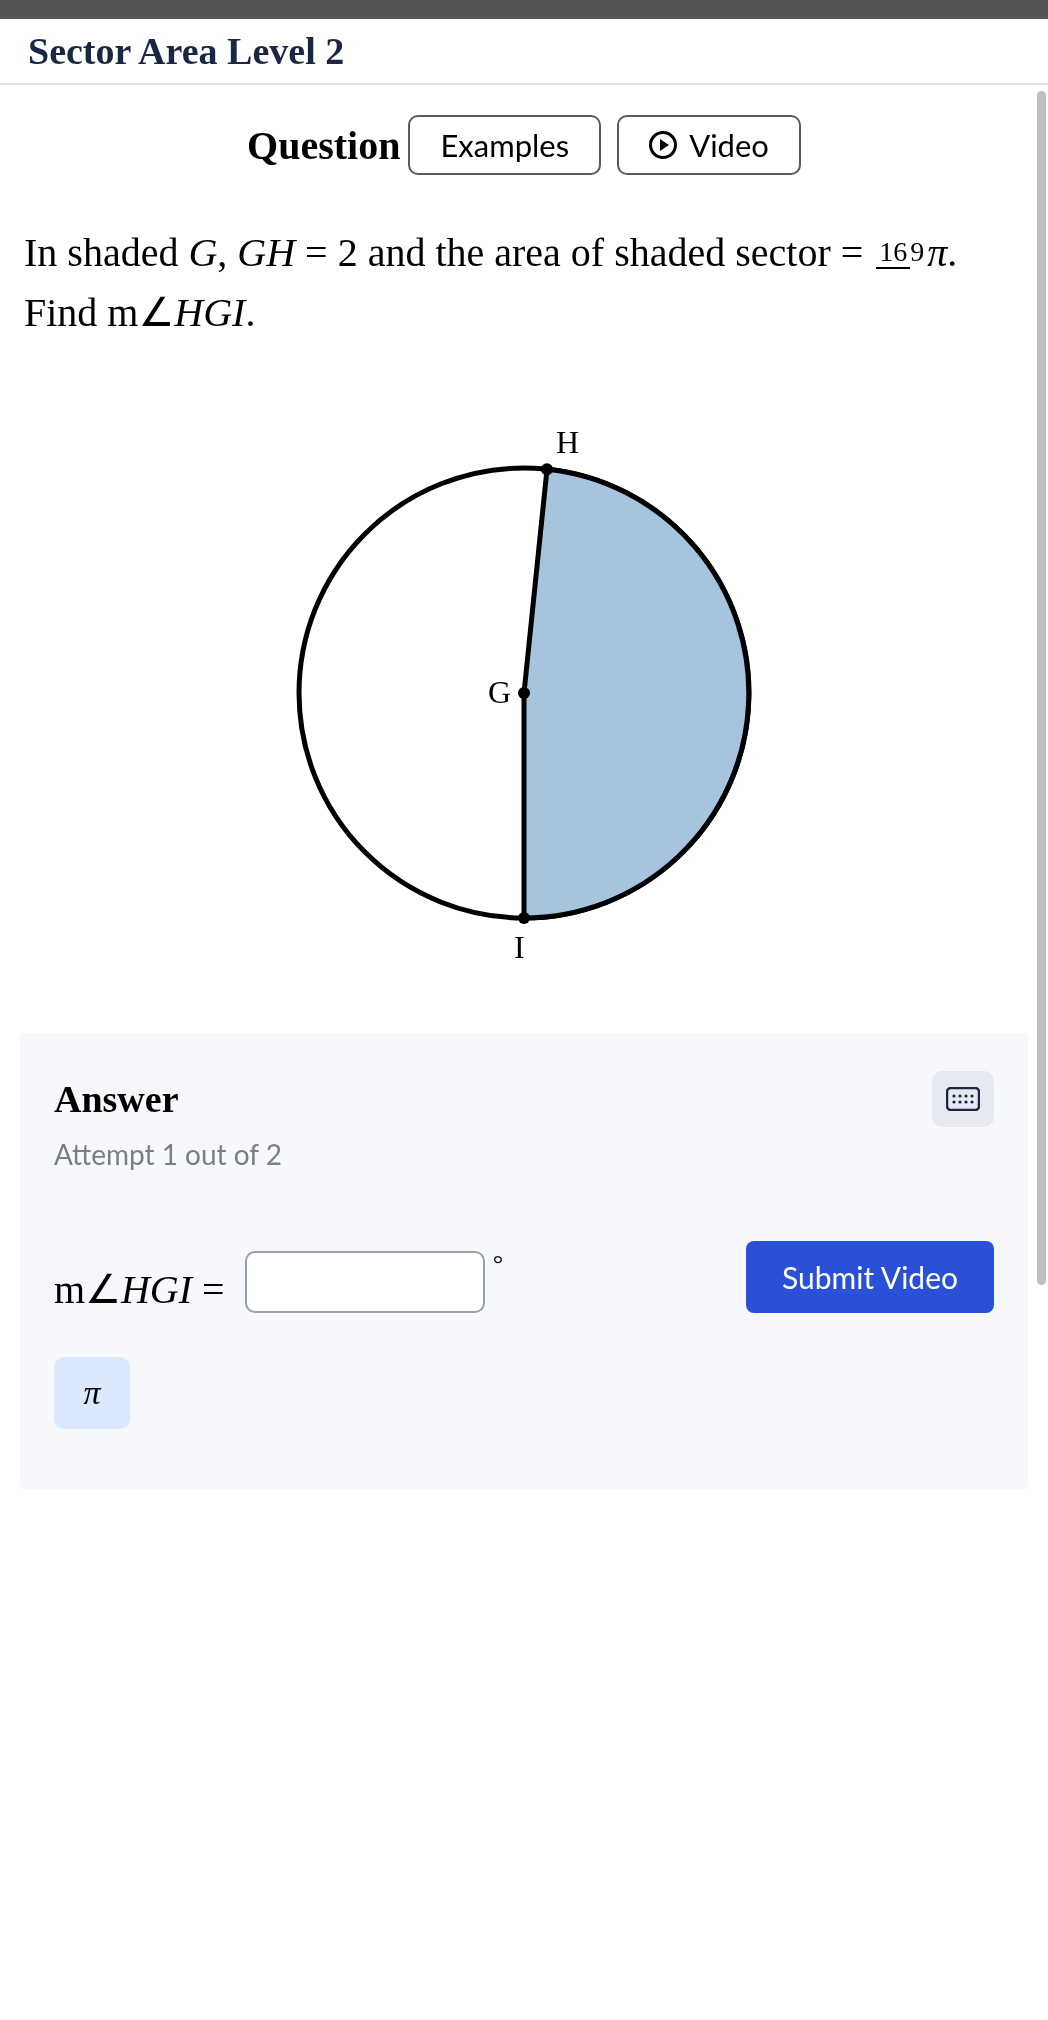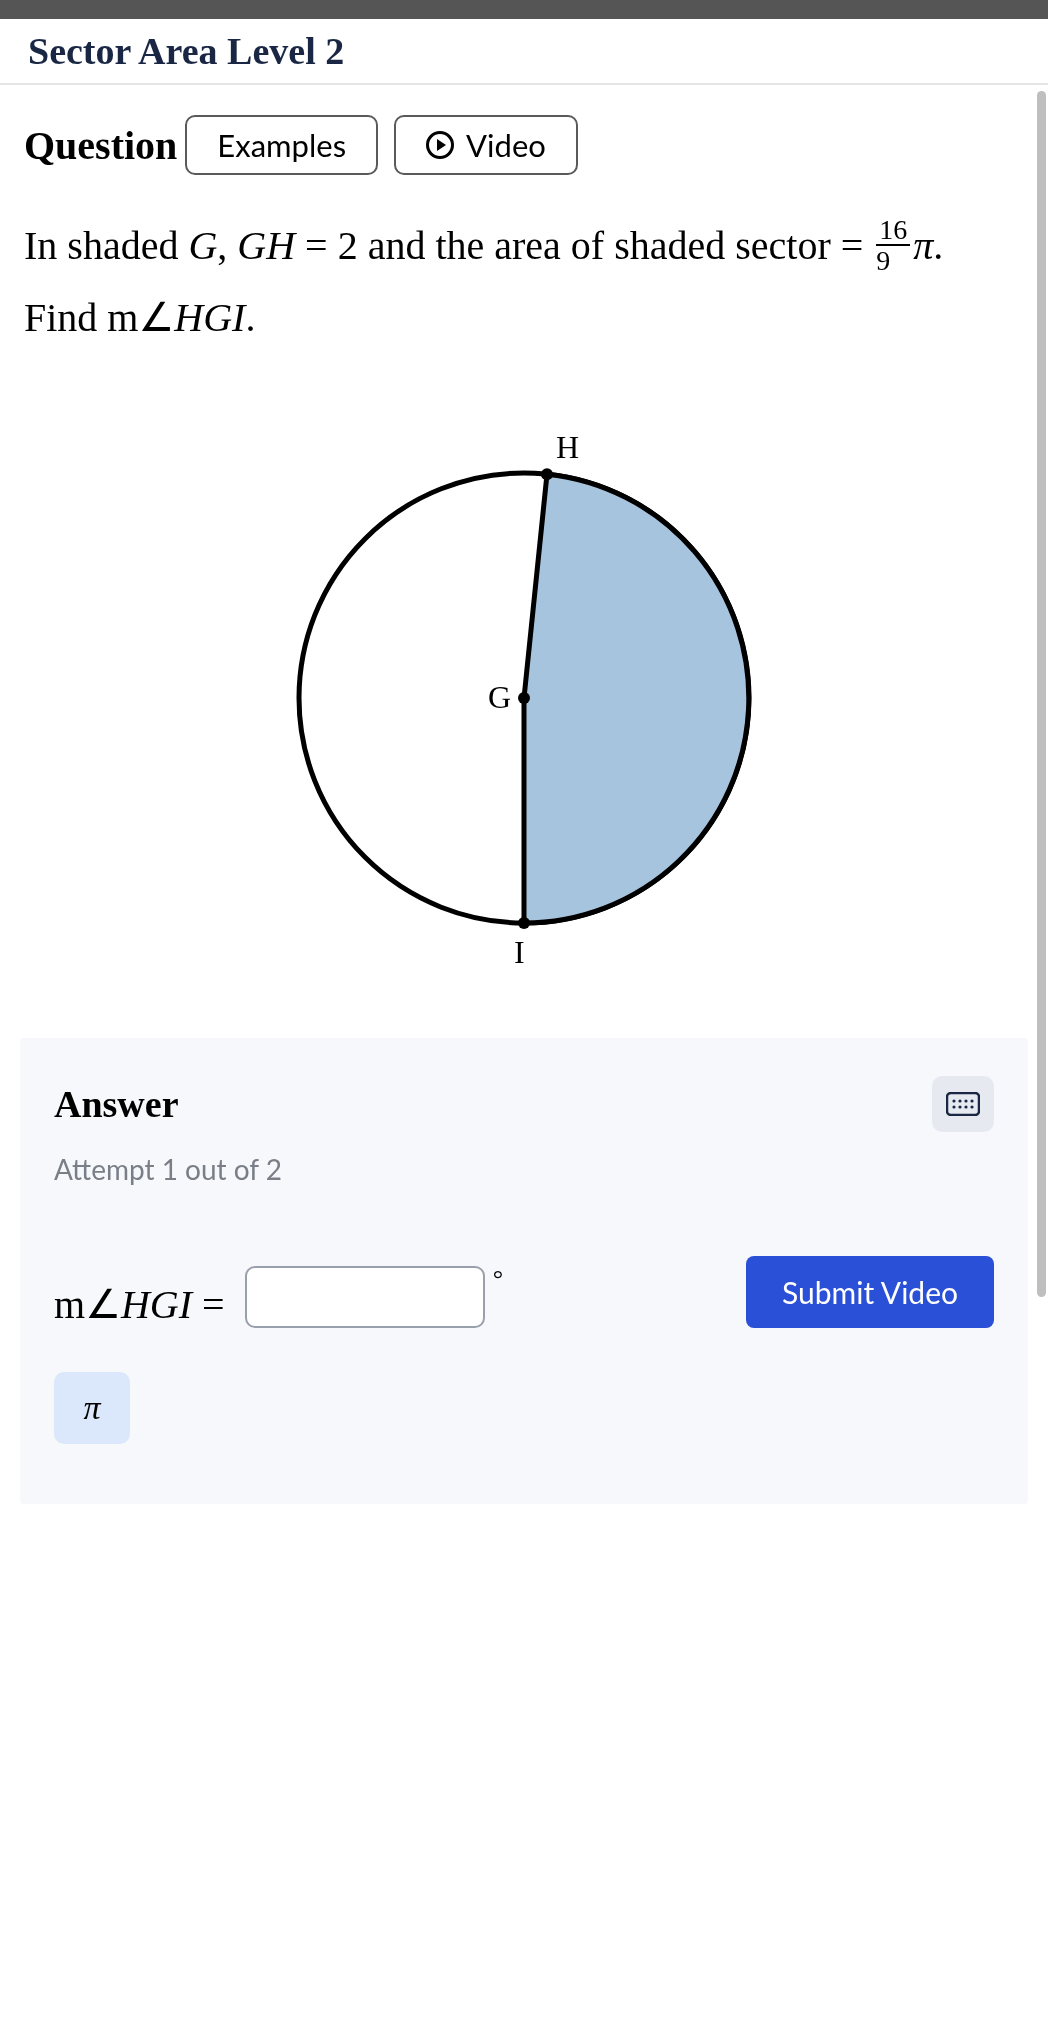--- a/index.html
+++ b/index.html
@@ -15,22 +15,22 @@
 }
 .header-title {
   font-size: 38px;
   font-weight: bold;
   color: #1a2744;
 }
 .content { padding: 30px 24px 0 24px; position: relative; }
 .q-row {
   display: flex;
   align-items: center;
-  justify-content: flex-start;
-  margin-bottom: 36px;
+  justify-content: center;
+  margin-bottom: 48px;
   gap: 8px;
 }
 .q-label { font-size: 40px; font-weight: bold; color: #000; }
 .q-buttons { display: flex; gap: 16px; }
 .pill-btn {
   border: 2px solid #5a5a5a;
   border-radius: 10px;
   background: #fff;
   font-family: 'Lato','Helvetica Neue',Arial,sans-serif;
   font-size: 31px;
@@ -54,22 +54,22 @@
   margin-left: 2px;
 }
 .prompt {
   font-size: 40px;
   line-height: 1.5;
   color: #000;
   font-family: Georgia,'Times New Roman',serif;
 }
 .math-i { font-style: italic; font-family: 'Times New Roman',serif; }
 .frac {
-  display: inline-flex; flex-direction: column;
-  vertical-align: middle; text-align: left;
+  display: inline-flex; flex-direction: row;
+  vertical-align: middle; text-align: right;
   font-size: 28px; line-height: 1.05; margin: 8px 3px;
   position: relative; top: -4px;
 }
 .frac .num { border-bottom: 2px solid #000; padding: 0 3px; }
 .angle {
   font-family: 'Times New Roman',serif;
 }
 .diagram-wrap {
   display: flex; justify-content: center;
   margin: 70px 0 60px 0;
@@ -83,21 +83,21 @@
 .ans-head-row { display: flex; justify-content: space-between; align-items: center; text-align: right; }
 .ans-title { font-size: 38px; font-weight: bold; color: #000; }
 .kbd-btn {
   background: #e6e9ef; border-radius: 10px;
   width: 62px; height: 56px; border: none;
   display: flex; align-items: center; justify-content: center;
   cursor: pointer;
 }
 .attempt {
   font-family: 'Lato','Helvetica Neue',Arial,sans-serif;
-  font-size: 28px; color: #7a7e87; margin-top: 20px;
+  font-size: 28px; color: #7a7e87; margin-top: 10px;
 }
 .input-row {
   display: flex; align-items: flex-end; gap: 20px;
   margin-top: 70px; flex-wrap: wrap;
 }
 .lhs { font-size: 40px; font-family: 'Times New Roman',serif; }
 .ans-input {
   border: 2px solid #9aa0ab; border-radius: 10px;
   height: 62px; width: 240px; font-size: 32px; padding: 0 12px;
   font-family: 'Times New Roman',serif;

